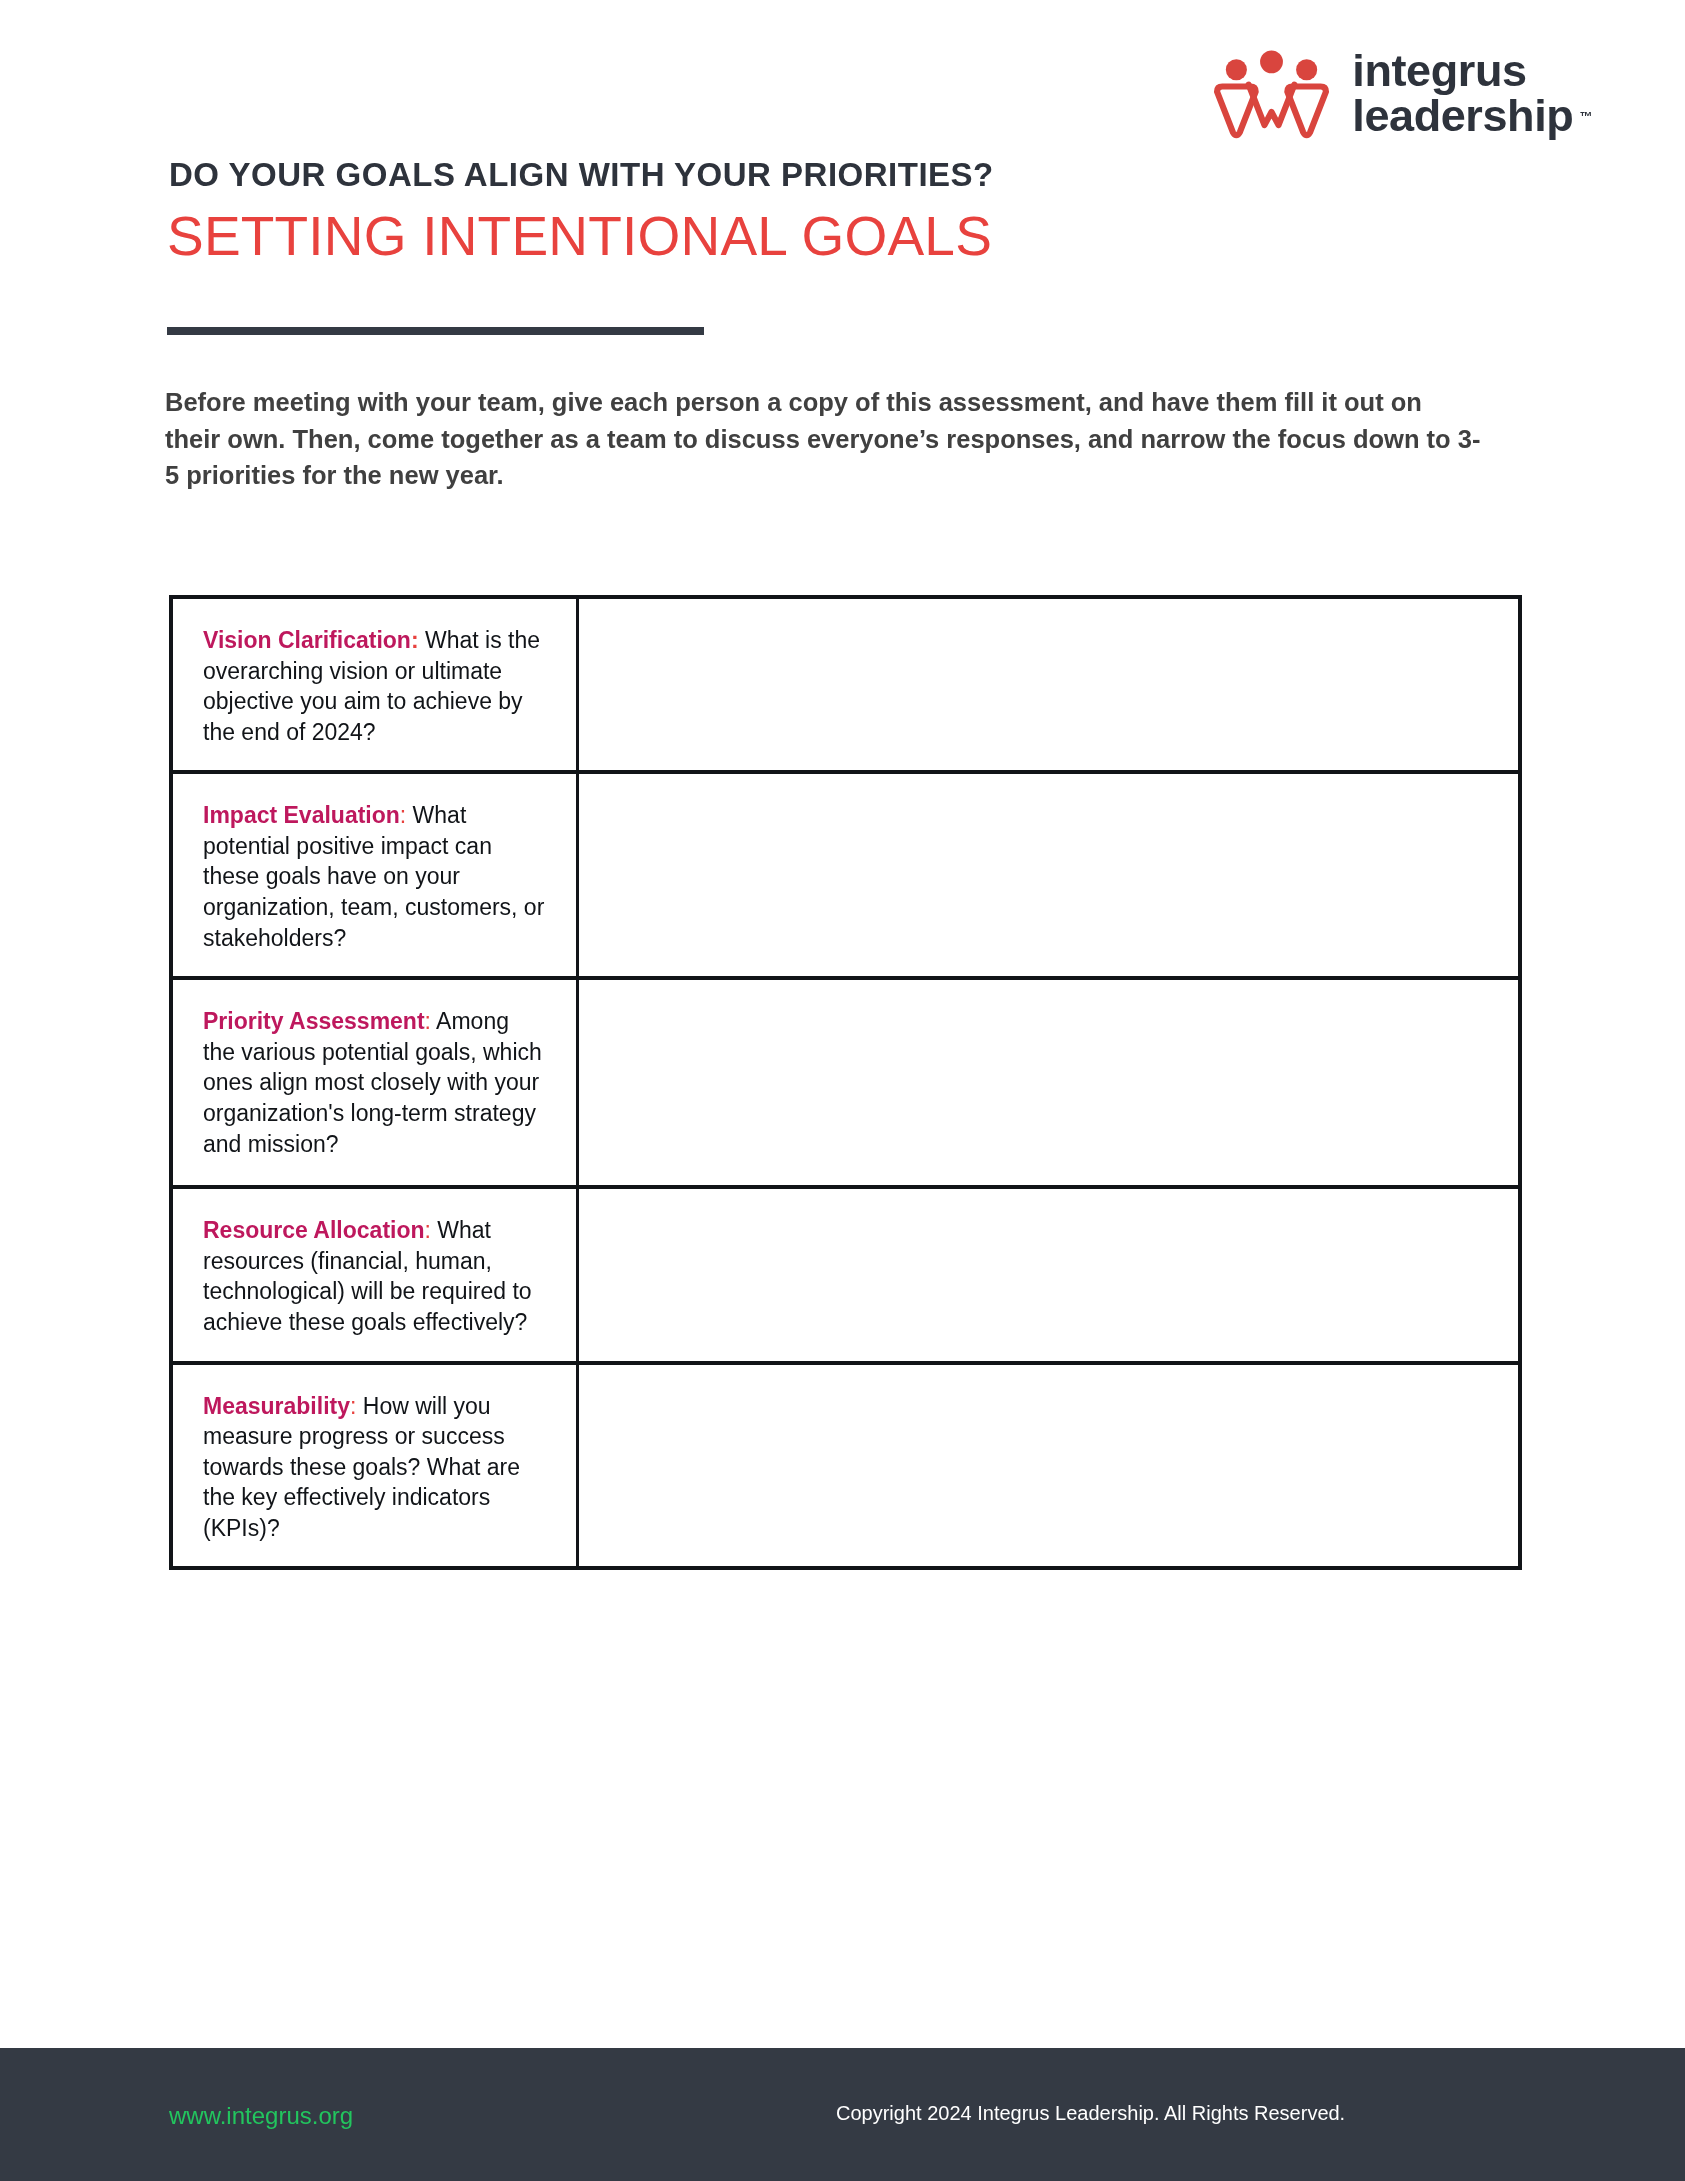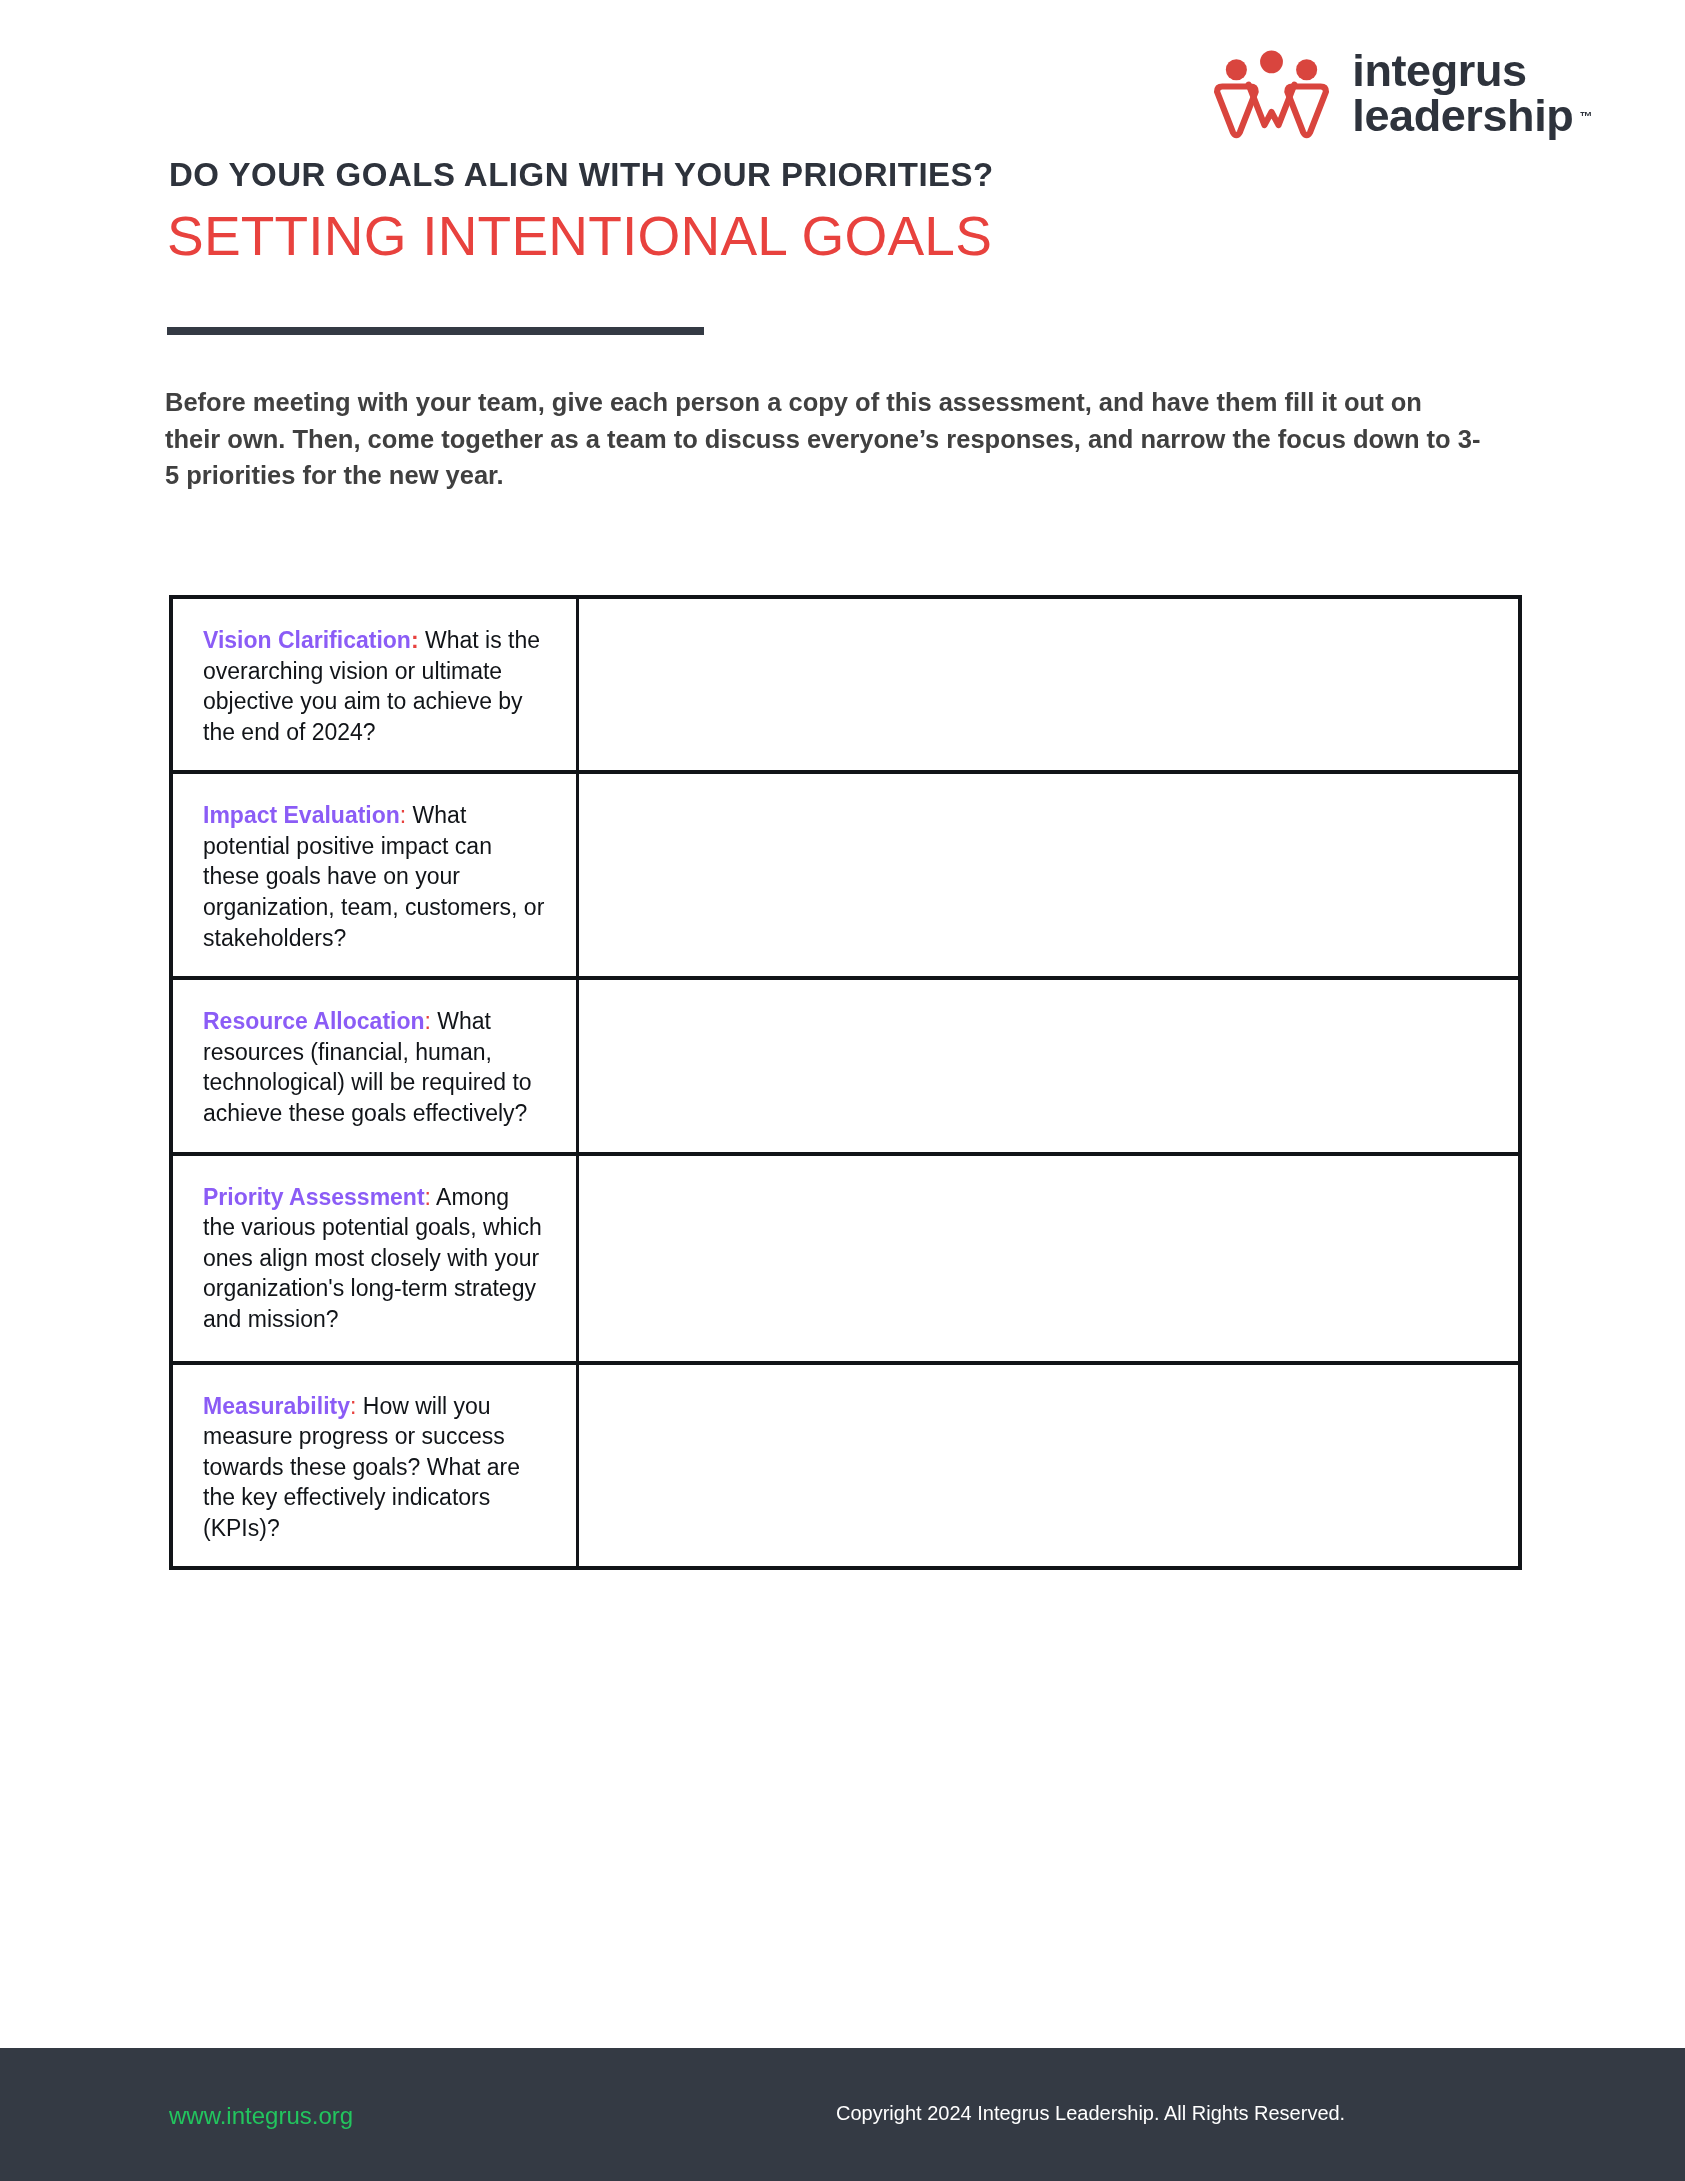--- a/index.html
+++ b/index.html
@@ -126,21 +126,21 @@
     font-size: 23px;
     line-height: 1.33;
     color: #111418;
   }
   .cell-a {
     flex: 1;
     box-sizing: border-box;
   }
   .q-label {
     font-weight: 700;
-    color: #8b5cf6;
+    color: #be185d;
   }
   .q-sep {
     color: #e8423e;
   }
   .q-sep.bold { font-weight: 700; }
 
   
   .row-0 .cell-q { min-height: 156px; }
   .row-1 .cell-q { min-height: 180px; }
   .row-2 .cell-q { min-height: 205px; }
@@ -203,26 +203,26 @@
 
   <div class="grid" id="grid">
       <div class="row row-0">
         <div class="cell-q"><span class="q-label">Vision Clarification</span><span class="q-sep bold">:</span><span> What is the overarching vision or ultimate objective you aim to achieve by the end of 2024?</span></div>
         <div class="cell-a"></div>
       </div>
       <div class="row row-1">
         <div class="cell-q"><span class="q-label">Impact Evaluation</span><span class="q-sep">:</span><span> What potential positive impact can these goals have on your organization, team, customers, or stakeholders?</span></div>
         <div class="cell-a"></div>
       </div>
+      <div class="row row-2">
+        <div class="cell-q"><span class="q-label">Priority Assessment</span><span class="q-sep">:</span><span> Among the various potential goals, which ones align most closely with your organization's long-term strategy and mission?</span></div>
+        <div class="cell-a"></div>
+      </div>
       <div class="row row-3">
         <div class="cell-q"><span class="q-label">Resource Allocation</span><span class="q-sep">:</span><span> What resources (financial, human, technological) will be required to achieve these goals effectively?</span></div>
-        <div class="cell-a"></div>
-      </div>
-      <div class="row row-2">
-        <div class="cell-q"><span class="q-label">Priority Assessment</span><span class="q-sep">:</span><span> Among the various potential goals, which ones align most closely with your organization's long-term strategy and mission?</span></div>
         <div class="cell-a"></div>
       </div>
       <div class="row row-4">
         <div class="cell-q"><span class="q-label">Measurability</span><span class="q-sep">:</span><span> How will you measure progress or success towards these goals? What are the key effectively indicators (KPIs)?</span></div>
         <div class="cell-a"></div>
       </div>
     </div>
 
   <div class="footer">
     <span class="footer-url">www.integrus.org</span>

